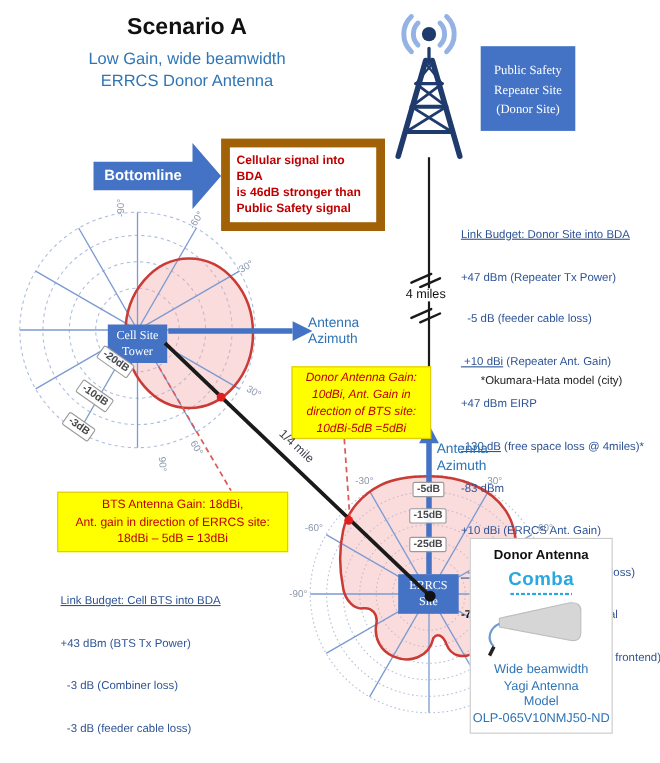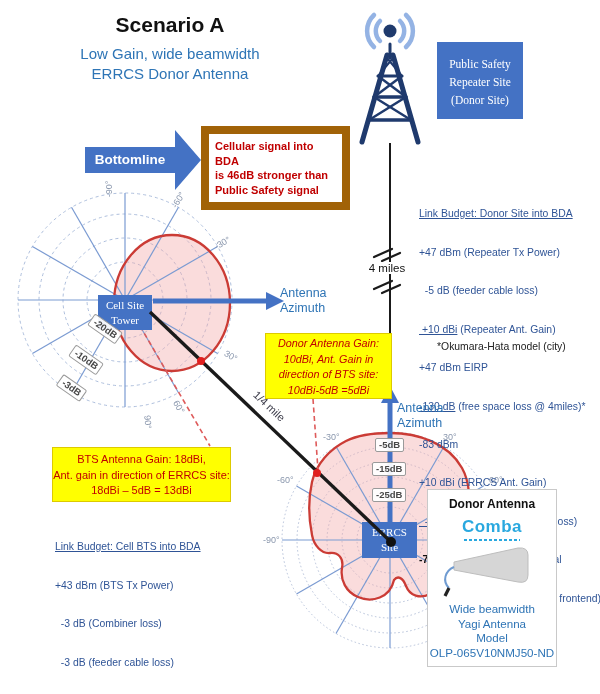--- a/index.html
+++ b/index.html
@@ -195,21 +195,21 @@
   <div class="ang" style="left:224px;top:351px;transform:rotate(30deg);">30°</div>
   <div class="ang" style="left:172px;top:402px;transform:rotate(58deg);">60°</div>
   <div class="ang" style="left:141px;top:417px;transform:rotate(85deg);">90°</div>
 
   <div class="abs ylw z2" style="left:265px;top:333px;width:127px;height:66px;font-size:10.8px;line-height:15.5px;padding-top:2px;box-sizing:border-box;font-style:italic;">
     <div>Donor Antenna Gain:</div>
       <div>10dBi, Ant. Gain in</div>
     <div>direction of BTS site:</div>
       <div>10dBi-5dB =5dBi</div>
   </div>
-  <div class="abs ylw z2" style="left:52px;top:447px;width:179px;height:55px;font-size:11px;line-height:15.5px;padding-top:4px;box-sizing:border-box;">
+  <div class="abs ylw z2" style="left:52px;top:447px;width:210px;height:55px;font-size:11px;line-height:15.5px;padding-top:4px;box-sizing:border-box;">
     <div>BTS Antenna Gain: 18dBi,</div>
       <div>Ant. gain in direction of ERRCS site:</div>
       <div>18dBi – 5dB = 13dBi</div>
   </div>
 
   <div class="abs budget z2" style="left:55px;top:515px;">
     <span class="bt">Link Budget: Cell BTS into BDA</span>
     <span class="bl"><span>+43 dBm</span><span> (BTS Tx Power)</span></span>
     <span class="bl"><span>  -3 dB</span><span> (Combiner loss)</span></span>
     <span class="bl"><span>  -3 dB</span><span> (feeder cable loss)</span></span>

